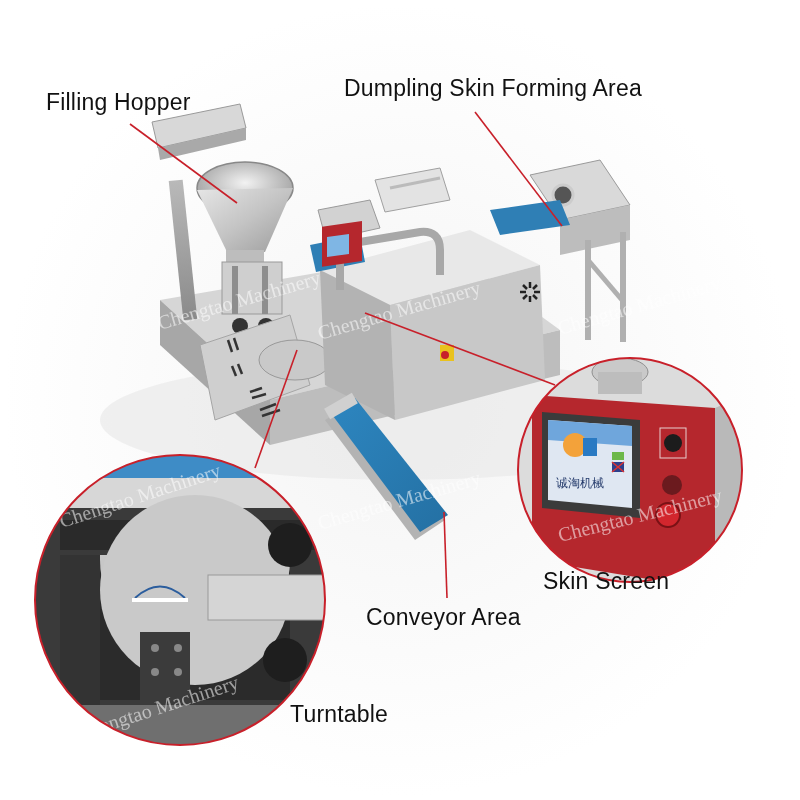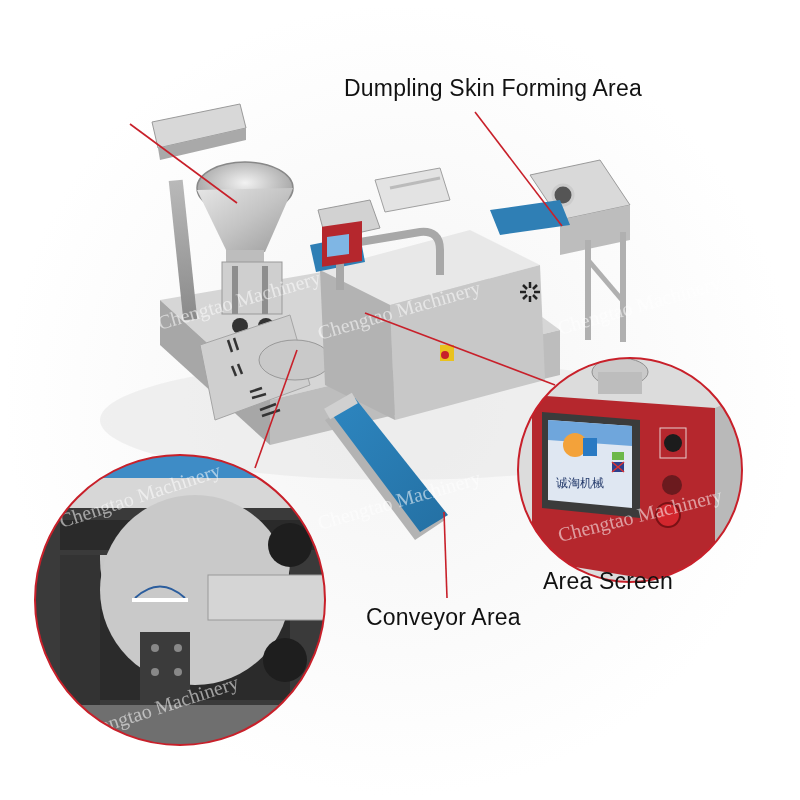--- a/index.html
+++ b/index.html
@@ -192,17 +192,19 @@
 
     <g stroke="#c8202a" stroke-width="1.6" fill="none">
       <line x1="130" y1="124" x2="237" y2="203"></line>
       <line x1="475" y1="112" x2="562" y2="226"></line>
       <line x1="365" y1="313" x2="555" y2="385"></line>
       <line x1="444" y1="512" x2="447" y2="598"></line>
       <line x1="255" y1="468" x2="297" y2="350"></line>
     </g>
   </svg>
 
+  <div class="label" style="left:46px; top:89px;">Filling Hopper</div>
   <div class="label" style="left:344px; top:75px;">Dumpling Skin Forming Area</div>
-  <div class="label" style="left:543px; top:568px;">Area Screen</div>
+  <div class="label" style="left:543px; top:568px;">Skin Screen</div>
   <div class="label" style="left:366px; top:604px;">Conveyor Area</div>
+  <div class="label" style="left:290px; top:701px;">Turntable</div>
 
 </div>
 
 </body></html>

